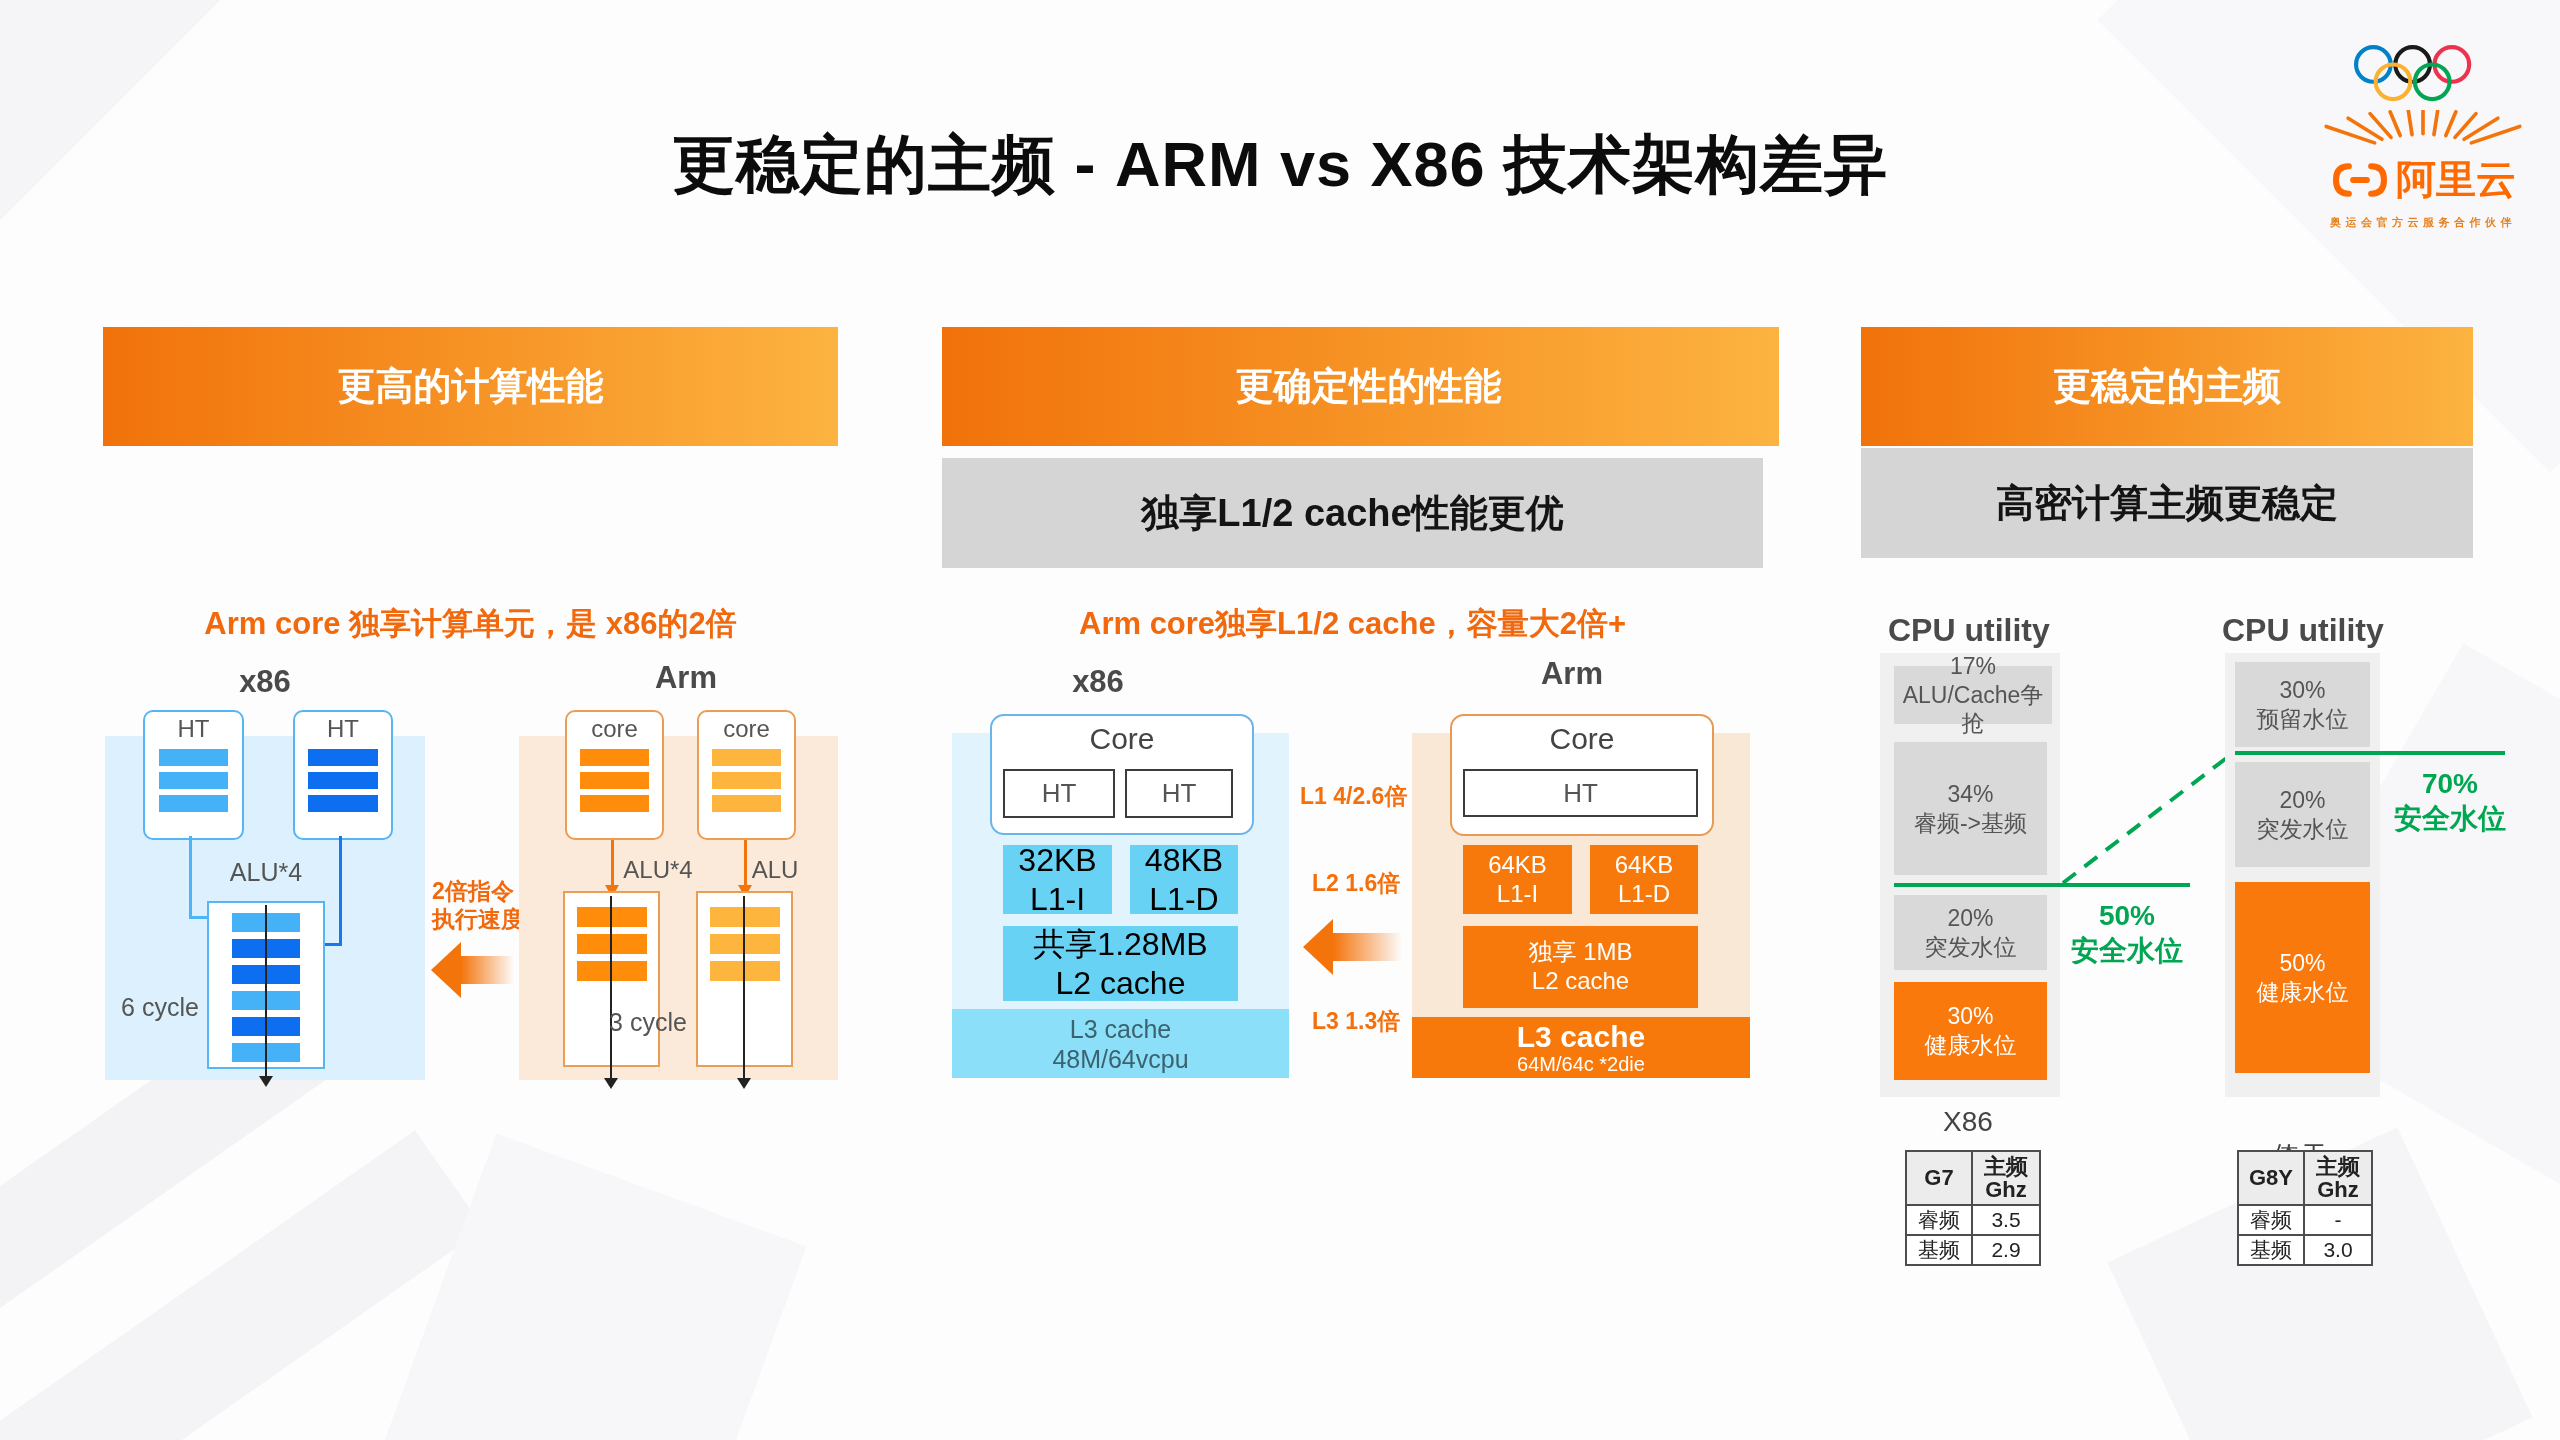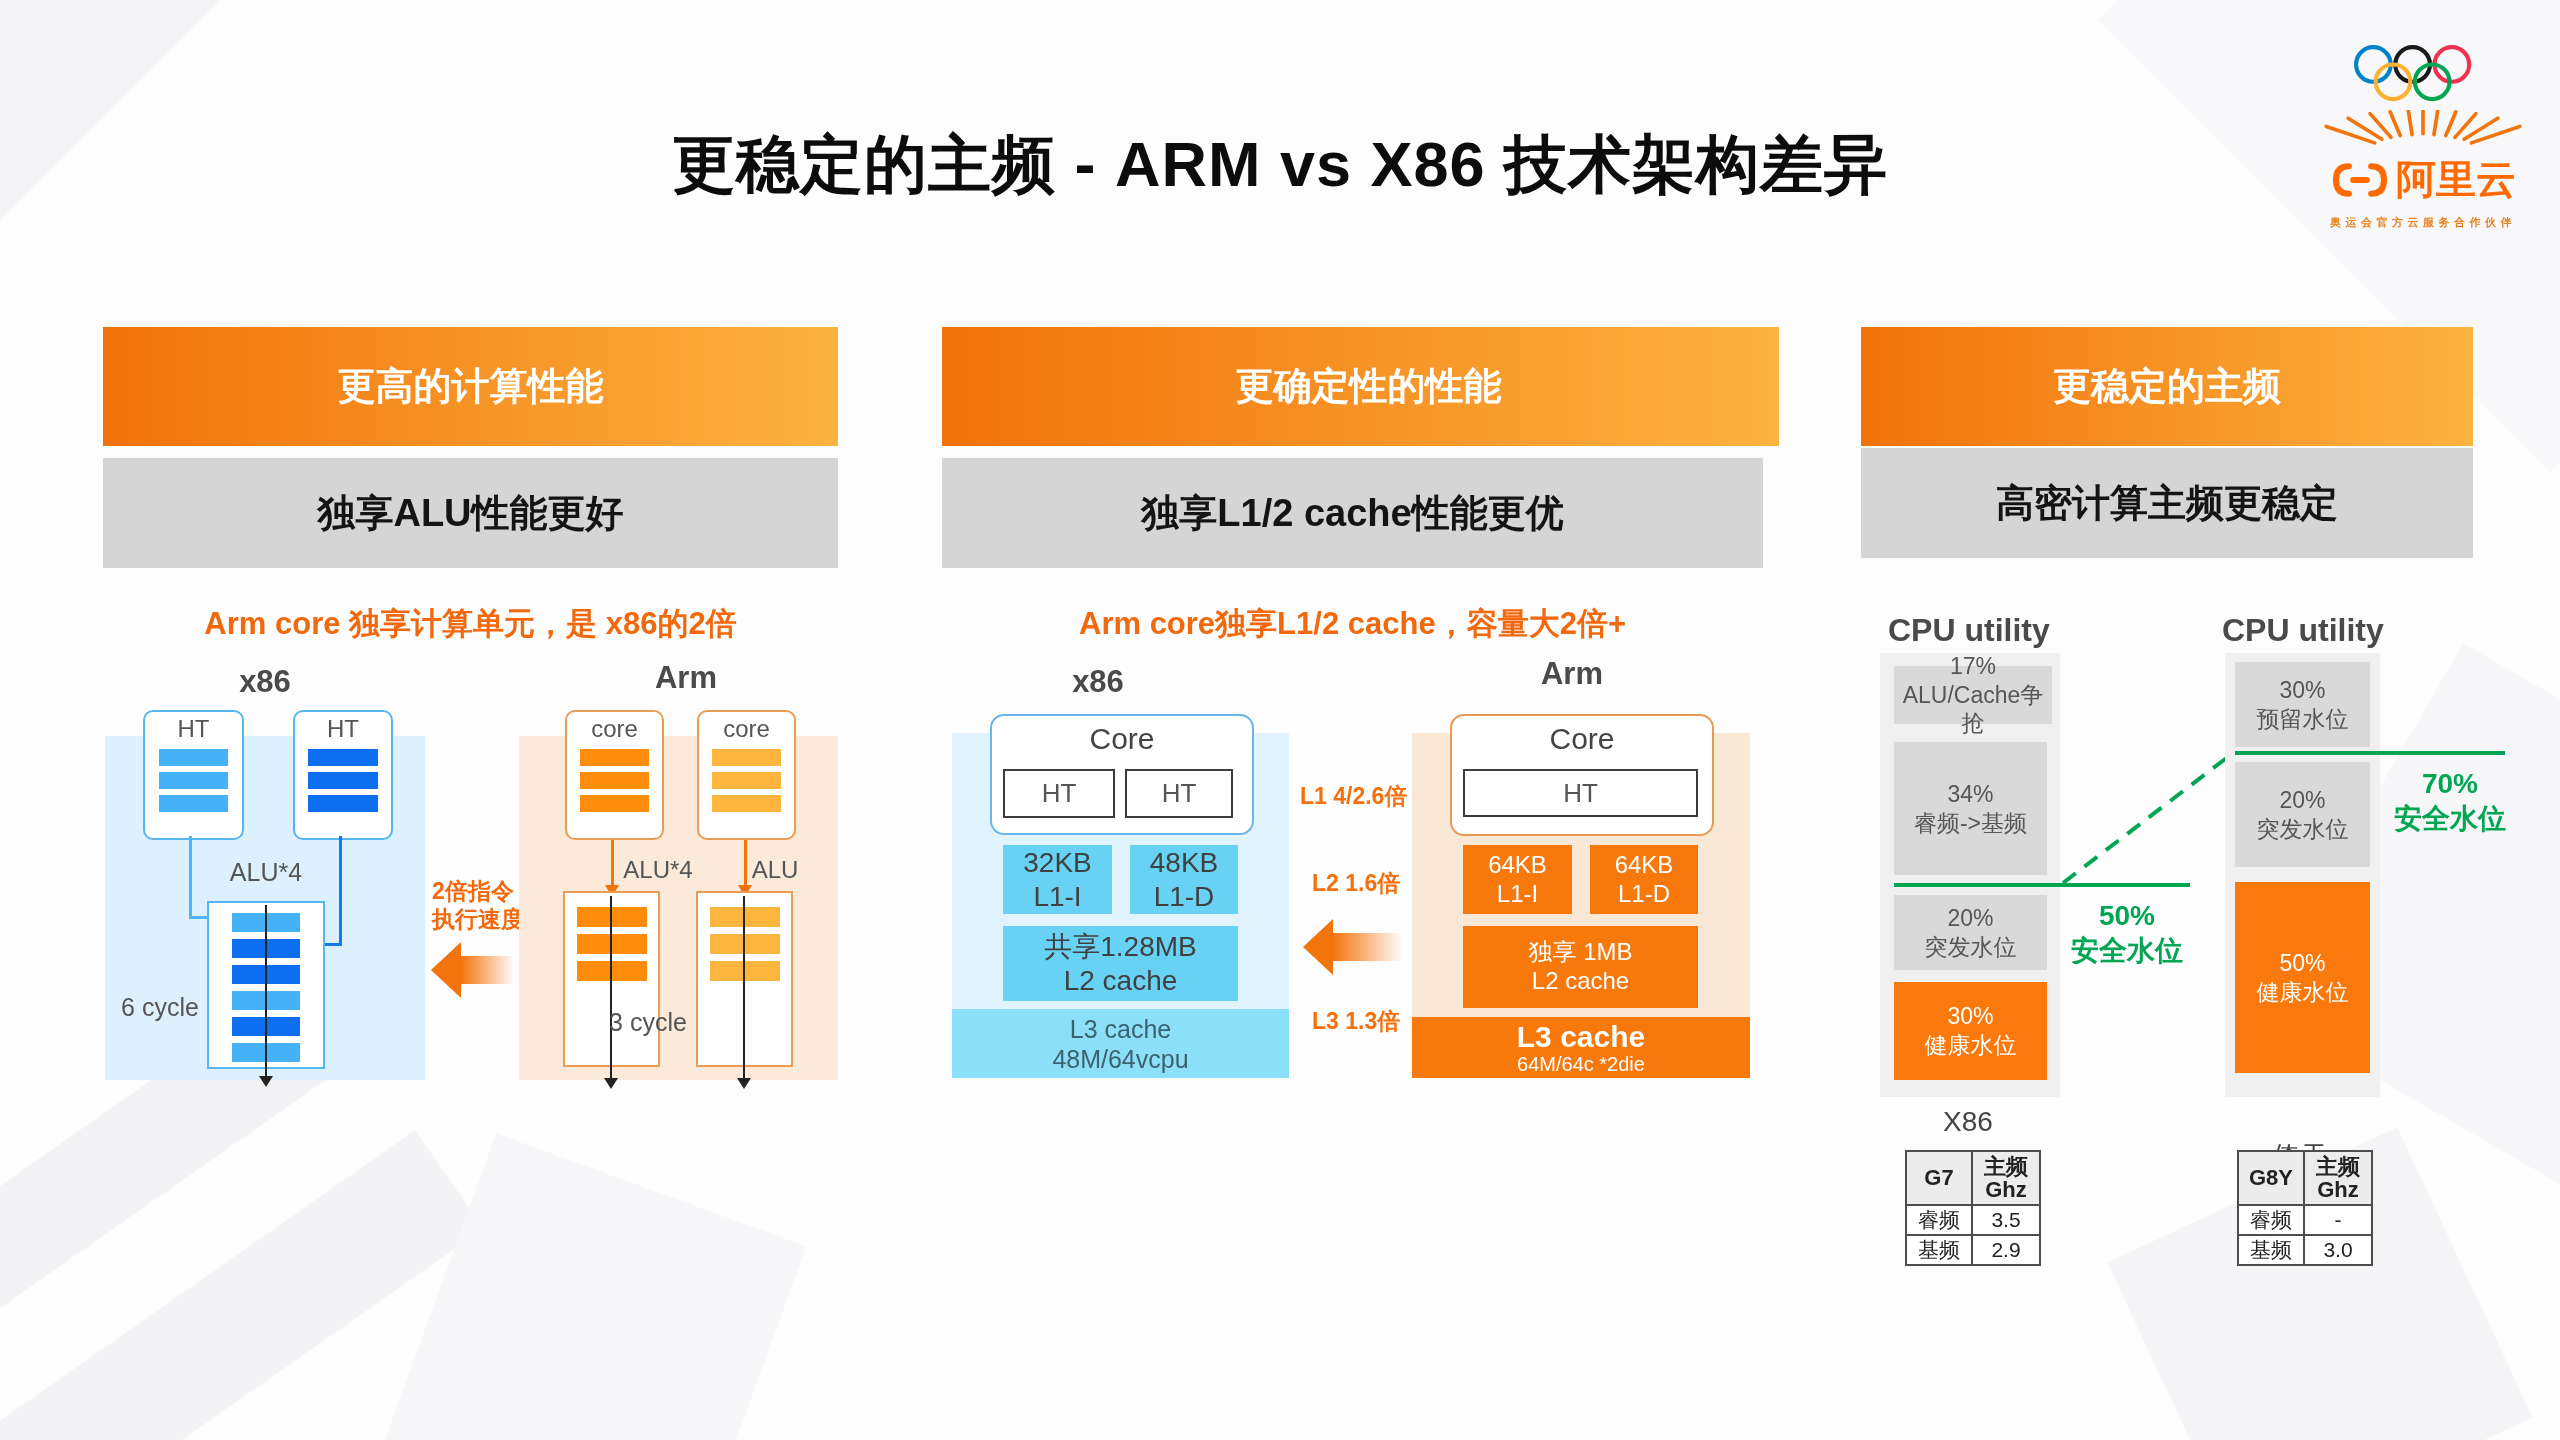--- a/index.html
+++ b/index.html
@@ -32,21 +32,21 @@
   .head-down{position:absolute;width:0;height:0;border-left:7px solid transparent;border-right:7px solid transparent;border-top:11px solid #222;}
   .conn{position:absolute;}
   .small-note{font-size:25px;color:#555;text-align:center;}
   .arrowL .head{position:absolute;left:0;top:0;width:0;height:0;border-top:28px solid transparent;border-bottom:28px solid transparent;border-right:30px solid #f4740c;}
   .arrowL .body{position:absolute;left:30px;top:14px;height:28px;background:linear-gradient(90deg,#f4740c,rgba(250,190,140,0.05));}
   .speed-text{font-size:23px;font-weight:700;color:#f2690d;text-align:center;white-space:nowrap;}
   .core-big{background:#fff;border-radius:14px;display:flex;flex-direction:column;align-items:center;}
   .core-big .core-title{font-size:30px;color:#444;margin-top:6px;}
   .ht-rect{position:absolute;background:#fff;border:2px solid #3c3c3c;display:flex;align-items:center;justify-content:center;font-size:26px;color:#555;box-sizing:border-box;}
   .cache-box{position:absolute;display:flex;flex-direction:column;align-items:center;justify-content:center;text-align:center;line-height:1.2;}
-  .cache-blue{background:#68d2f4;color:#404040;font-size:28px;}
+  .cache-blue{background:#68d2f4;color:#000000;font-size:32px;}
   .cache-orange{background:#f8790b;color:#fff;font-size:24px;}
   .l3-blue{background:#8cdff8;color:#3a626f;font-size:25px;}
   .l3-orange{background:#f8790b;color:#fff;}
   .ratio{font-size:23px;font-weight:700;color:#f4700c;white-space:nowrap;}
   .cpu-title{font-size:32px;font-weight:700;color:#4a4a4a;white-space:nowrap;}
   .seg{position:absolute;display:flex;flex-direction:column;align-items:center;justify-content:center;background:#d9d9d9;color:#555;font-size:23px;line-height:1.25;text-align:center;}
   .seg.orange{background:#f9790d;color:#fff;}
   .gline{position:absolute;height:4px;background:#00a651;}
   .green-note{position:absolute;color:#00a651;font-size:28px;font-weight:700;text-align:center;line-height:1.25;}
   .axis-label{position:absolute;font-size:28px;color:#444;text-align:center;}
@@ -101,21 +101,20 @@
         <path d="M22 5 Q7 5 7 21 Q7 37 22 37"></path>
         <line x1="27" y1="21" x2="43" y2="21"></line>
         <path d="M48 5 Q63 5 63 21 Q63 37 48 37"></path>
       </svg>
       <span class="brand-text">阿里云</span>
     </div>
     <div class="tagline">奥运会官方云服务合作伙伴</div>
   </div>
 
   <div class="abs col-header" style="left:103px;top:327px;width:735px;">更高的计算性能</div>
-  <div class="abs col-sub" style="left:103px;top:458px;width:735px;">独享ALU性能更好</div>
   <div class="abs highlight" style="left:103px;top:603px;width:735px;">Arm core 独享计算单元，是 x86的2倍</div>
 
   <div class="abs chip-label" style="left:165px;top:664px;width:200px;">x86</div>
   <div class="abs chip-label" style="left:586px;top:660px;width:200px;">Arm</div>
 
   <div class="abs panel-blue" style="left:105px;top:736px;width:320px;height:344px;"></div>
 
   <div class="abs mini-box blue1" style="left:143px;top:710px;width:97px;height:126px;">
     <div class="mini-label">HT</div>
     <div class="mini-bars">

